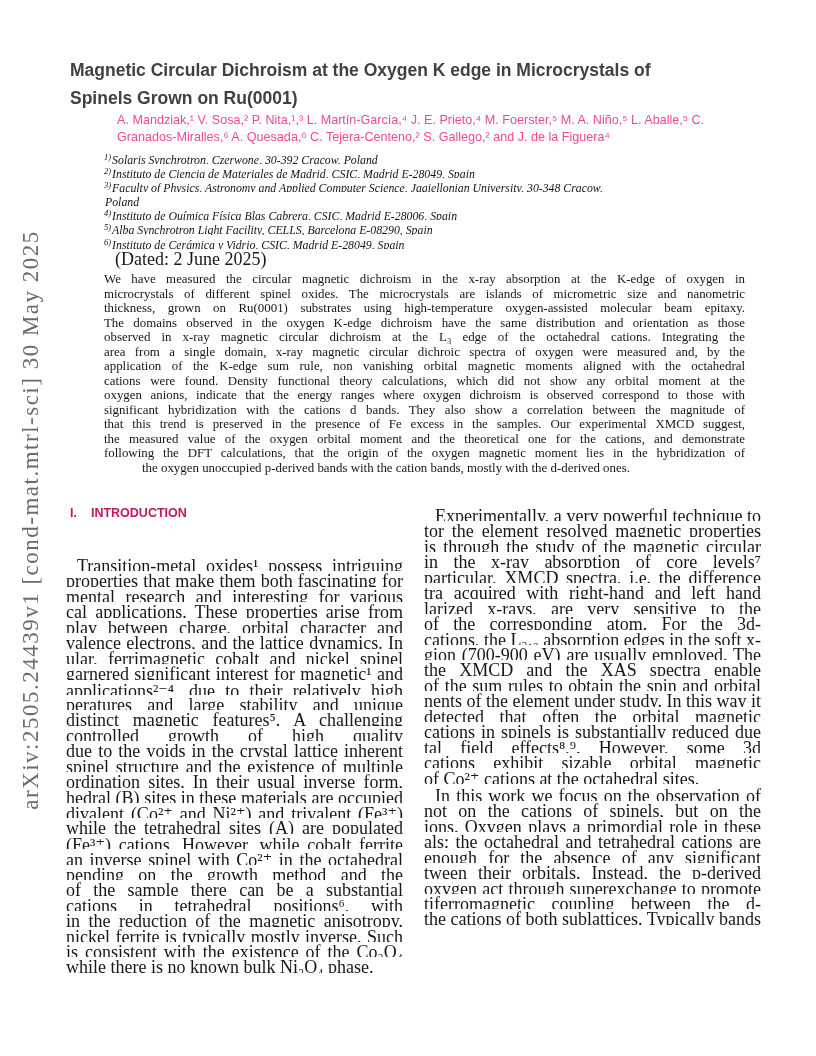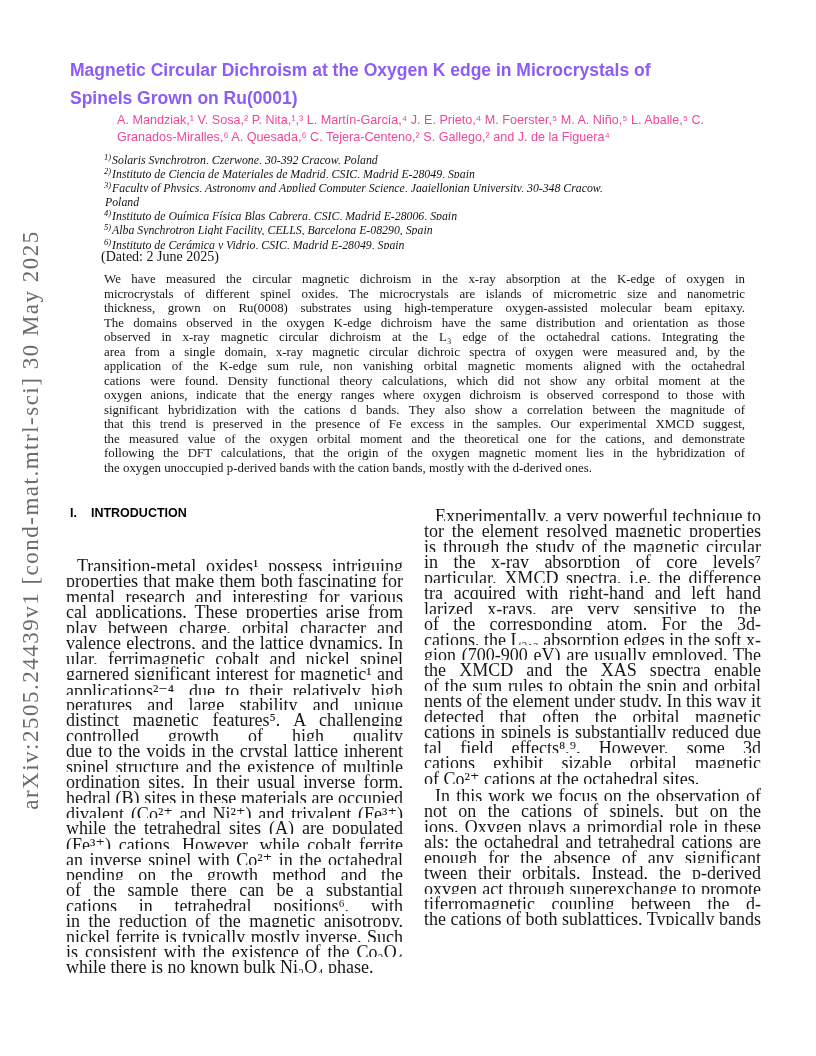--- a/index.html
+++ b/index.html
@@ -12,46 +12,46 @@
   .arxiv-banner {
     position:absolute; left:31px; top:520px;
     transform:translate(-50%,-50%) rotate(-90deg);
     white-space:nowrap;
     font-size:23px; letter-spacing:1.5px; color:#6b6b6b;
   }
   
   .title {
     position:absolute; left:70px; top:56px; width:680px; margin:0;
     font-family:"Liberation Sans","DejaVu Sans",sans-serif;
-    font-weight:bold; font-size:17.5px; line-height:28px; color:#8b5cf6;
+    font-weight:bold; font-size:17.5px; line-height:28px; color:#404040;
   }
   .title .tl { display:block; }
   
   .authors {
     position:absolute; left:117px; top:112px; width:655px;
     font-family:"Liberation Sans","DejaVu Sans",sans-serif;
     font-size:12.6px; line-height:16.5px; color:#ec4899;
   }
   
   .affils {
     position:absolute; left:104px; top:150px; width:660px;
     font-style:italic; font-size:11.8px; line-height:14.1px; color:#141414;
   }
   .affil-line { height:14.1px; overflow:hidden; }
   .affil-marker { font-size:8.5px; vertical-align:4px; margin-right:1px; }
-  .dated { position:absolute; left:101px; top:249px; font-size:14px; }
+  .dated { position:absolute; left:115px; top:249px; font-size:18px; }
   
   .abstract { position:absolute; left:104px; top:272px; width:641px; font-size:12.9px; }
   .al { height:14.5px; overflow:hidden; text-align:justify; text-align-last:justify; }
-  .al.last { text-align-last:left; }
+  .al.last { text-align-last:left;margin-left:38px; }
   
   .sec-heading {
     position:absolute; left:70px; top:506px;
     font-family:"Liberation Sans","DejaVu Sans",sans-serif;
-    font-weight:bold; font-size:12.5px; color:#000000;
+    font-weight:bold; font-size:12.5px; color:#be185d;
   }
   .sec-num { margin-right:14px; }
   
   .col { position:absolute; width:337px; font-size:18px; }
   .col-left  { left:66px;  top:556px; }
   .col-right { left:424px; top:506px; }
   .bl { height:15.45px; overflow:hidden; text-align:justify; text-align-last:justify; }
   .bl.last { text-align-last:left; }
   .bl.indent { text-indent:11px; }
   .bl.gap { margin-top:2px; }
@@ -92,21 +92,21 @@
   </div>
 
   <div class="dated">(Dated: 2 June 2025)</div>
 
   <div class="abstract">
 
       <div class="al">We have measured the circular magnetic dichroism in the x-ray absorption at the K-edge of oxygen in</div>
 
       <div class="al">microcrystals of different spinel oxides. The microcrystals are islands of micrometric size and nanometric</div>
 
-      <div class="al">thickness, grown on Ru(0008) substrates using high-temperature oxygen-assisted molecular beam epitaxy.</div>
+      <div class="al">thickness, grown on Ru(0001) substrates using high-temperature oxygen-assisted molecular beam epitaxy.</div>
 
       <div class="al">The domains observed in the oxygen K-edge dichroism have the same distribution and orientation as those</div>
 
       <div class="al">observed in x-ray magnetic circular dichroism at the L₃ edge of the octahedral cations. Integrating the</div>
 
       <div class="al">area from a single domain, x-ray magnetic circular dichroic spectra of oxygen were measured and, by the</div>
 
       <div class="al">application of the K-edge sum rule, non vanishing orbital magnetic moments aligned with the octahedral</div>
 
       <div class="al">cations were found. Density functional theory calculations, which did not show any orbital moment at the</div>

